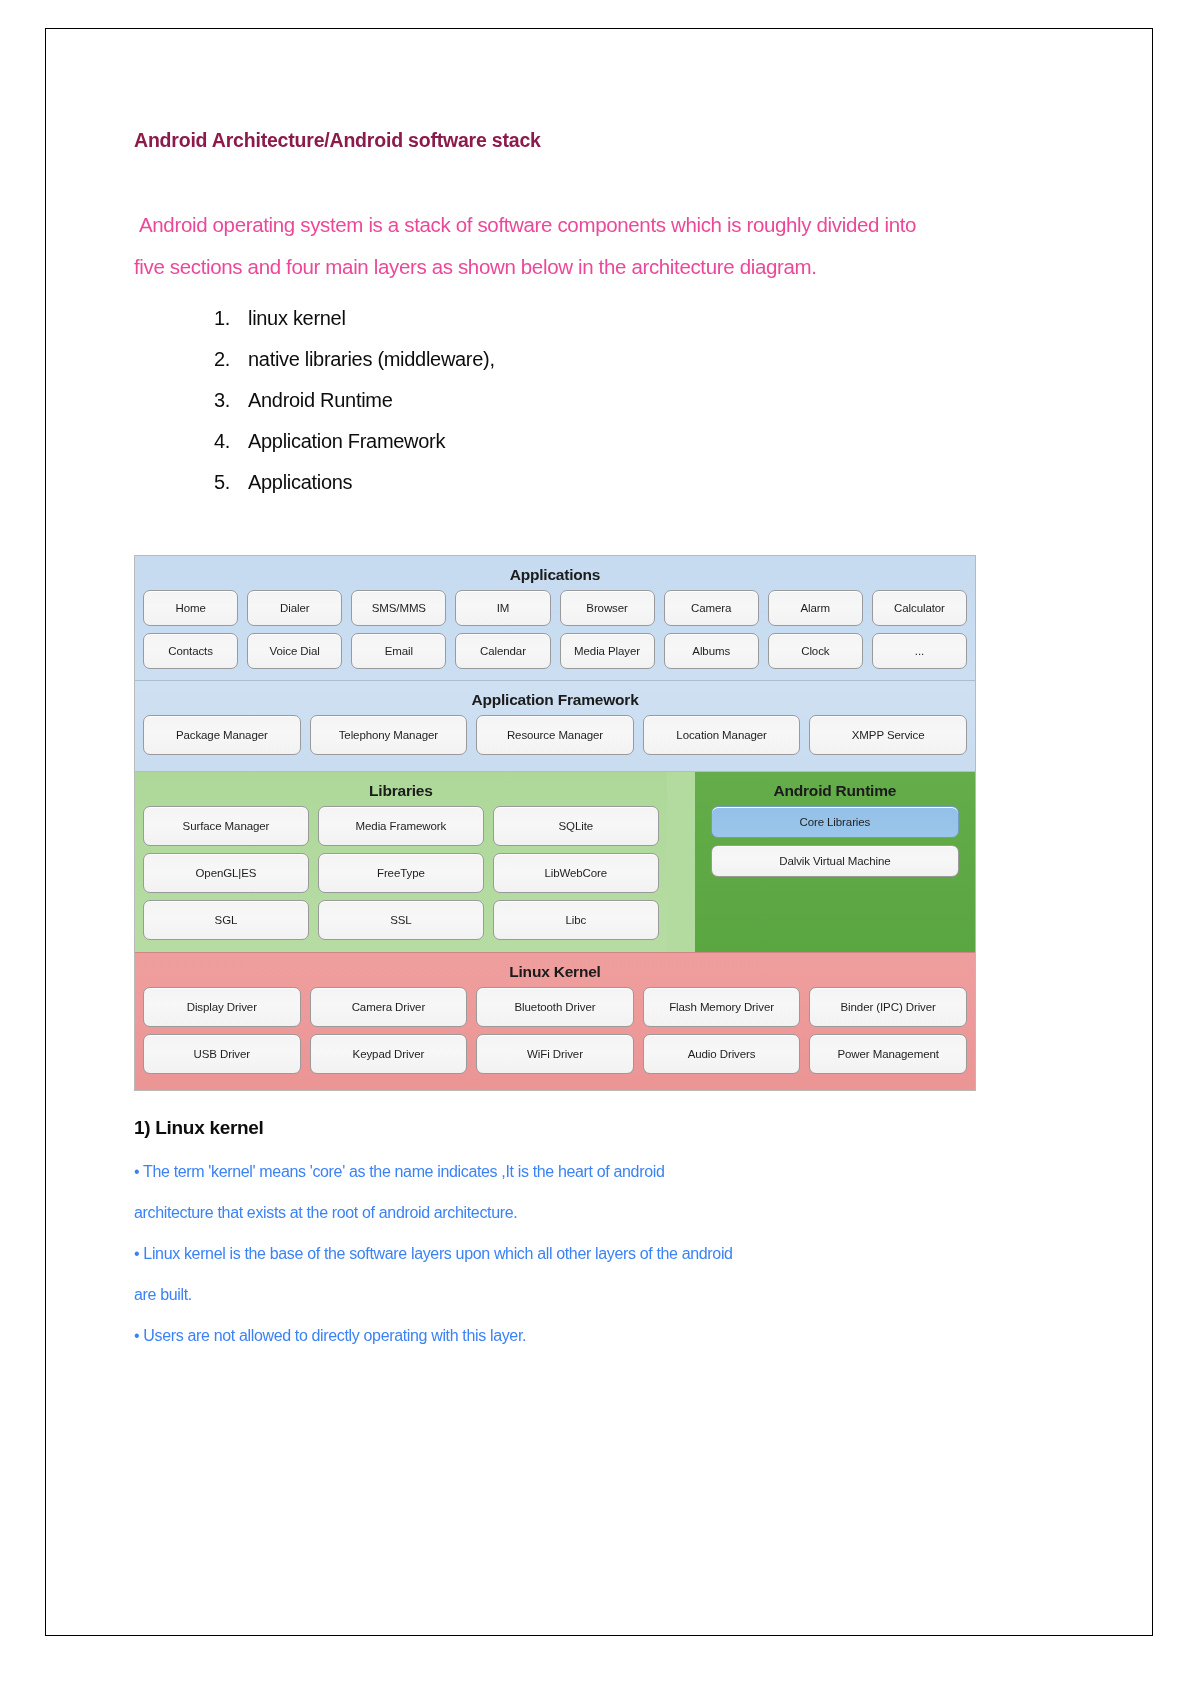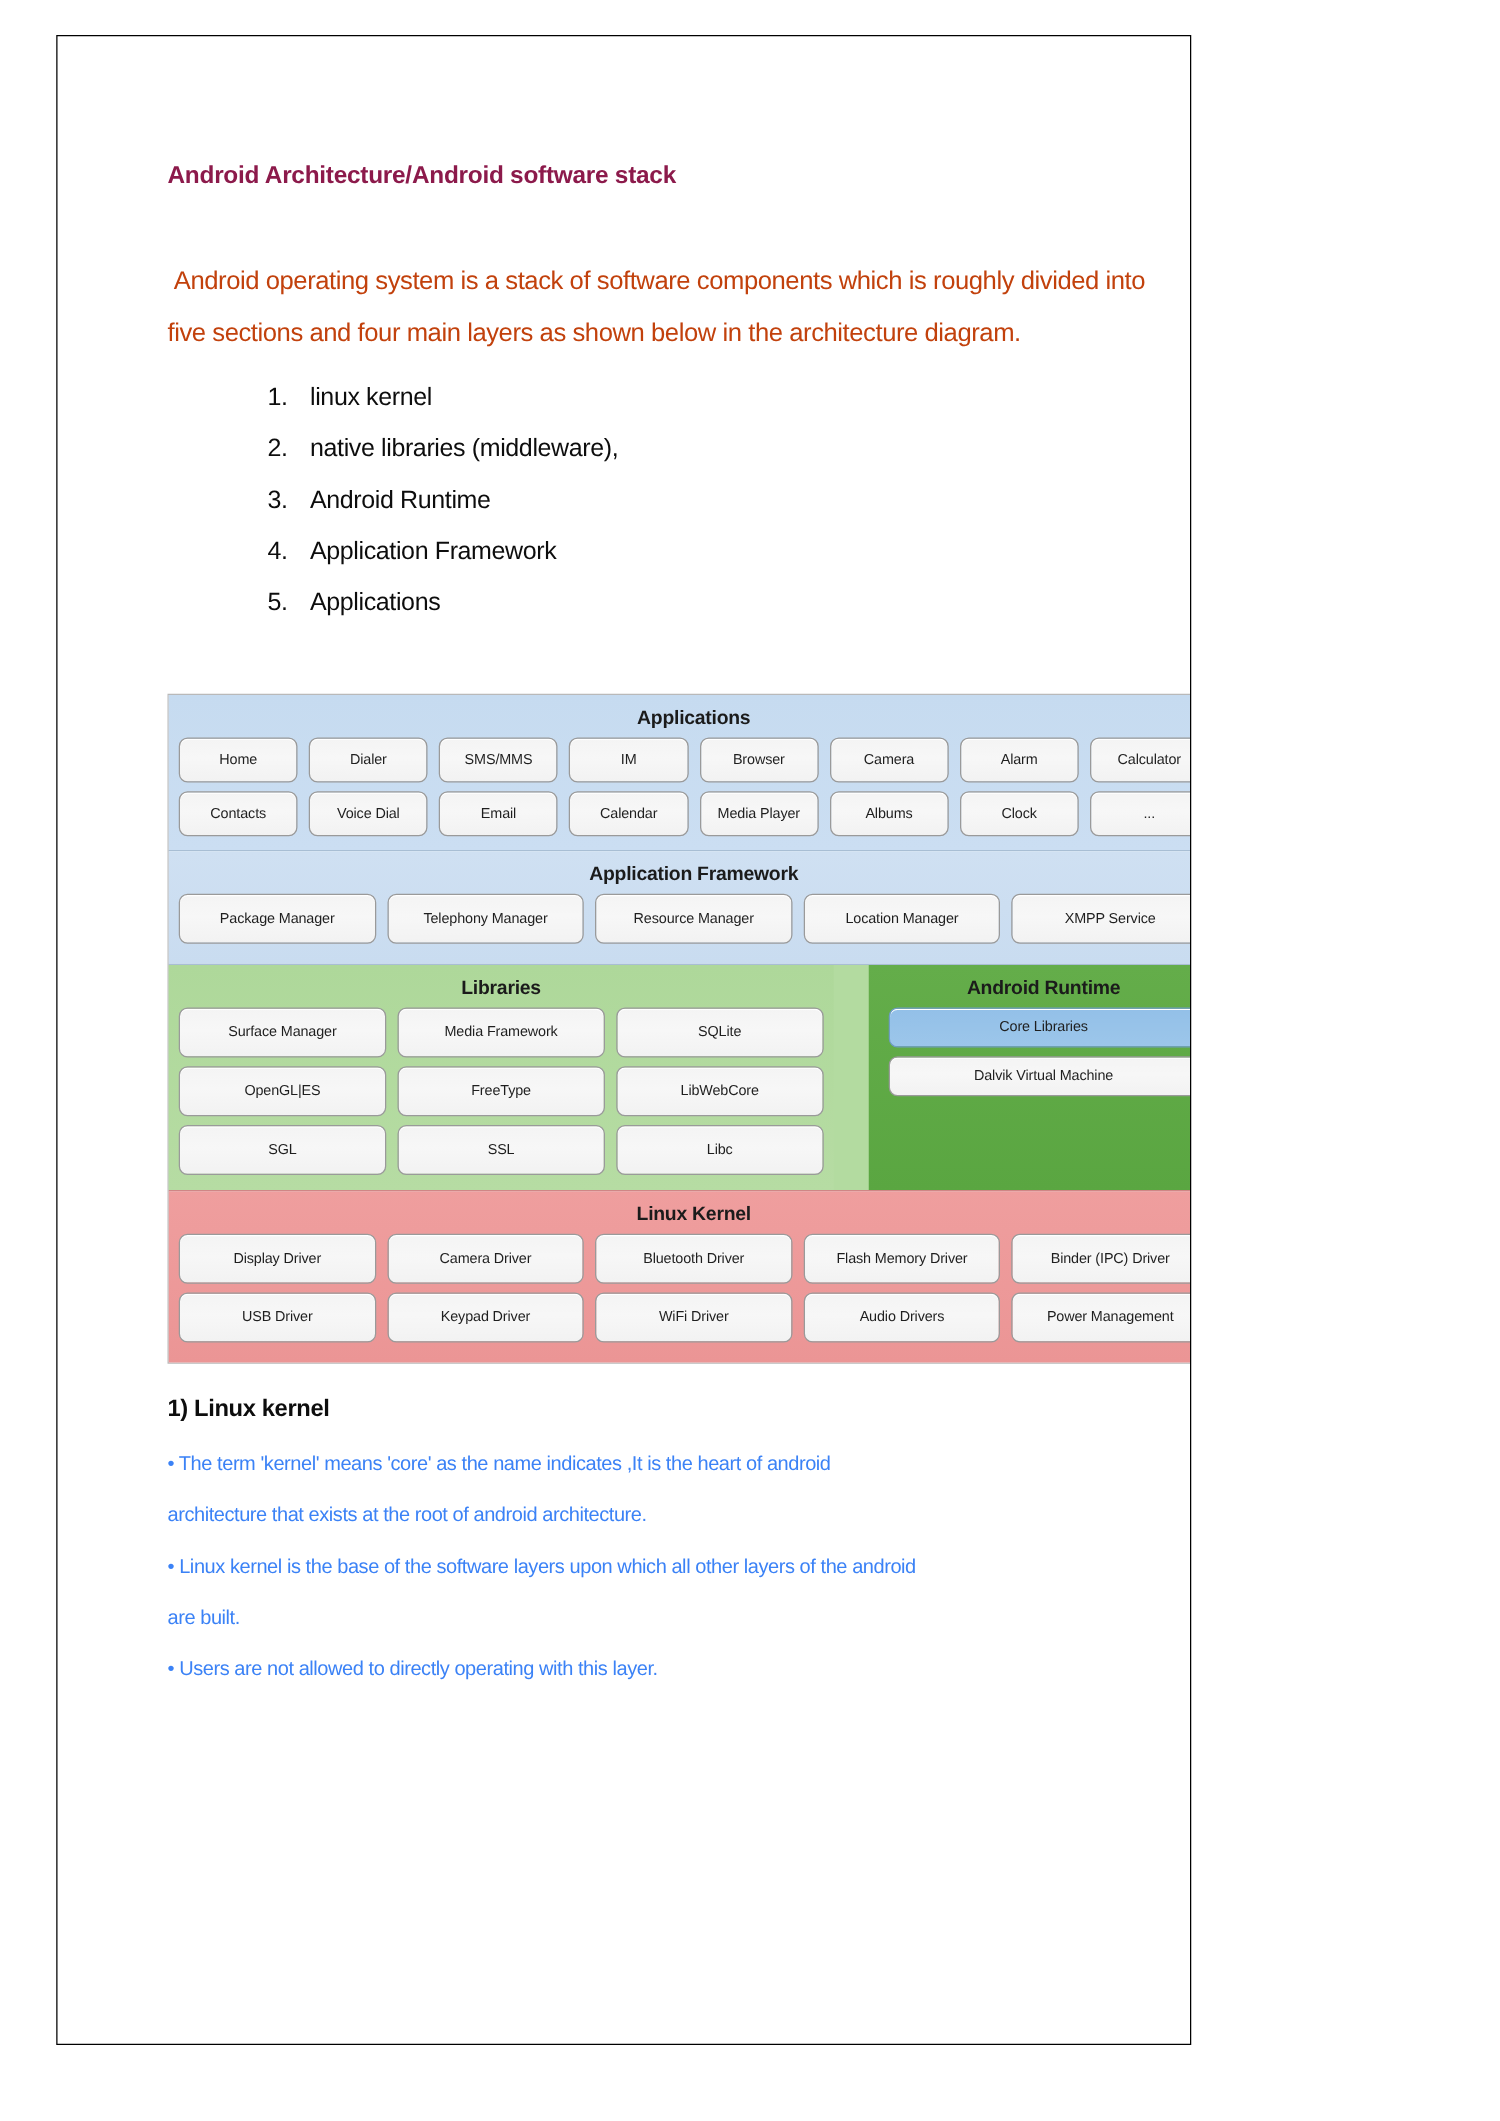--- a/index.html
+++ b/index.html
@@ -10,21 +10,21 @@
   body {
     width: 1200px;
     height: 1697px;
     font-family: "Liberation Sans", sans-serif;
     -webkit-font-smoothing: antialiased;
   }
   .page {
     position: absolute;
     left: 45px;
     top: 28px;
-    width: 908px;
+    width: 1108px;
     height: 1608px;
     border: 1px solid #000000;
     box-sizing: border-box;
     background: #ffffff;
     overflow: hidden;
   }
   .content {
     position: absolute;
     left: 88px;
     top: 100px;
@@ -35,21 +35,21 @@
   .doc-title {
     color: #8c1a4b;
     font-weight: bold;
     font-size: 19.5px;
     letter-spacing: -0.2px;
     margin: 0 0 52px 0;
     font-family: "Liberation Sans", sans-serif;
   }
   .para {
     font-size: 20.5px;
-    color: #c2410c;
+    color: #ec4899;
     line-height: 42px;
     margin: 0;
     letter-spacing: -0.35px;
   }
   .para.intro { margin-left: 5px; }
 
   ol.num-list {
     margin: 10px 0 0 0;
     padding-left: 80px;
     list-style: none;

